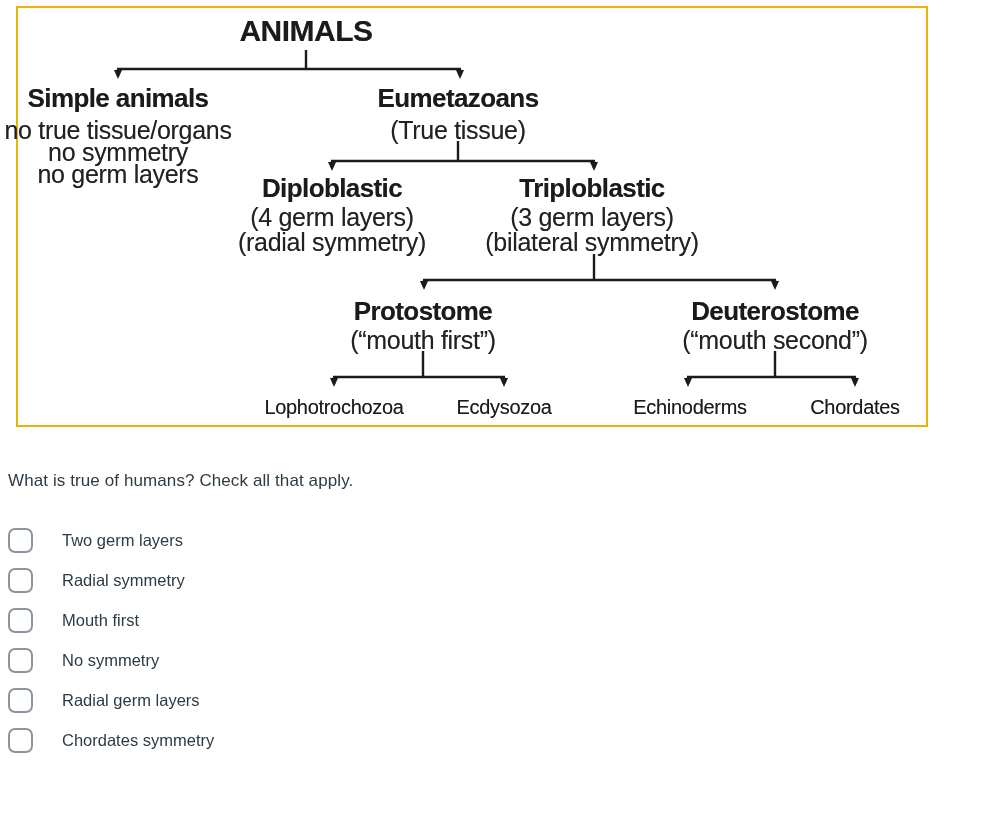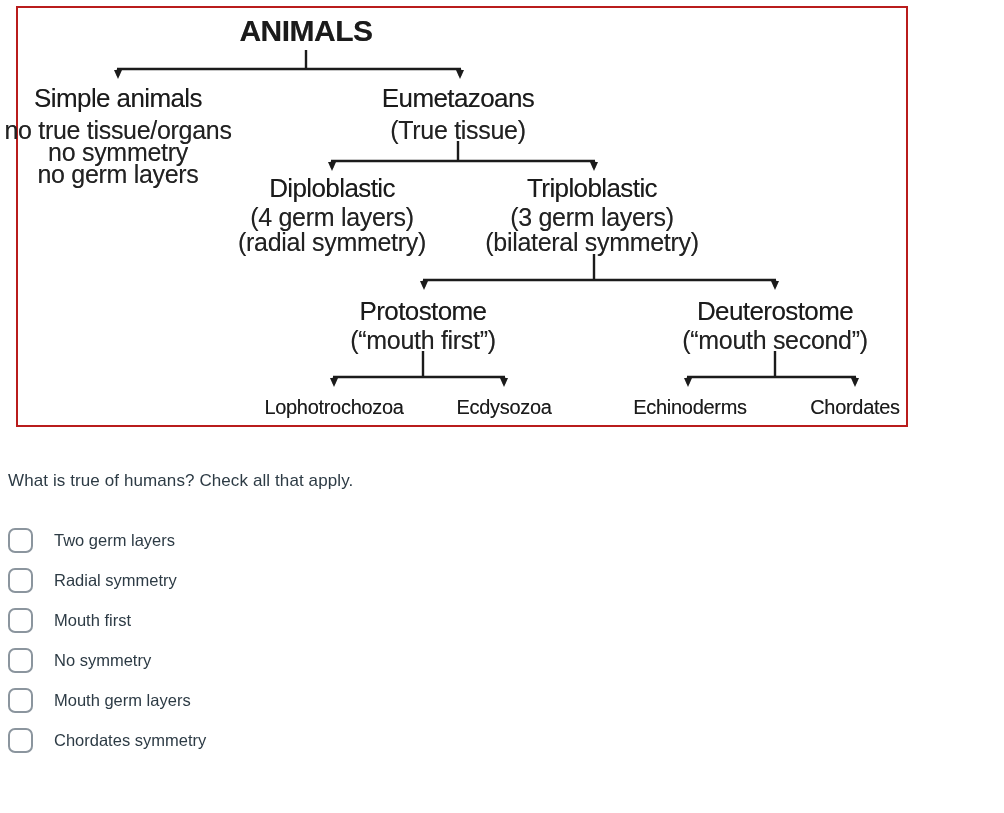--- a/index.html
+++ b/index.html
@@ -11,35 +11,36 @@
     overflow: hidden;
     font-family: "Liberation Sans", sans-serif;
   }
   #app { position: relative; width: 1004px; height: 813px; background:#fff; }
 
   
   .diagram-box {
     position: absolute;
     left: 16px; top: 6px;
     width: 888px; height: 417px;
-    border: 2px solid #b91c1c;
+    border: 2px solid #eab308;
     background: #fff;
+    padding-left: 20px;
   }
   .connectors { position: absolute; left: 0; top: 0; }
   .nd {
     position: absolute;
     transform: translateX(-50%);
     white-space: nowrap;
     text-align: center;
     color: #1b1b1b;
     text-shadow: 0 0 0.4px rgba(0,0,0,0.45);
     line-height: 1.1;
   }
   .h1 { font-size: 30px; font-weight: 800; letter-spacing: -0.5px; }
-  .h2 { font-size: 26px; font-weight: 400; letter-spacing: -0.6px; }
+  .h2 { font-size: 26px; font-weight: 700; letter-spacing: -0.6px; }
   .sub { font-size: 25px; font-weight: 400; color: #222; letter-spacing: -0.3px; text-shadow: 0 0 0.3px rgba(0,0,0,0.4); }
   .leaf { font-size: 20px; font-weight: 400; letter-spacing: -0.3px; }
 
   
   .question {
     position: absolute;
     left: 8px; top: 471px;
     font-size: 17px;
     color: #2d3b45;
     letter-spacing: 0.1px;
@@ -49,21 +50,21 @@
   .cb {
     width: 25px; height: 25px;
     box-sizing: border-box;
     border: 2px solid #8b959e;
     border-radius: 7px;
     background: #fff;
     flex: 0 0 auto;
     cursor: pointer;
   }
   .opt-label {
-    margin-left: 21px;
+    margin-left: 29px;
     font-size: 16.5px;
     color: #2d3b45;
     cursor: pointer;
   }
 </style>
 </head>
 <body>
 
 <div id="app">
 
@@ -148,21 +149,21 @@
     <div class="opt-row">
       <span class="cb" role="checkbox" aria-checked="false" tabindex="0"></span>
       <span class="opt-label">Mouth first</span>
     </div>
     <div class="opt-row">
       <span class="cb" role="checkbox" aria-checked="false" tabindex="0"></span>
       <span class="opt-label">No symmetry</span>
     </div>
     <div class="opt-row">
       <span class="cb" role="checkbox" aria-checked="false" tabindex="0"></span>
-      <span class="opt-label">Mouth germ layers</span>
+      <span class="opt-label">Radial germ layers</span>
     </div>
     <div class="opt-row">
       <span class="cb" role="checkbox" aria-checked="false" tabindex="0"></span>
       <span class="opt-label">Chordates symmetry</span>
     </div>
   </div>
 
 </div>
 
 </body></html>

